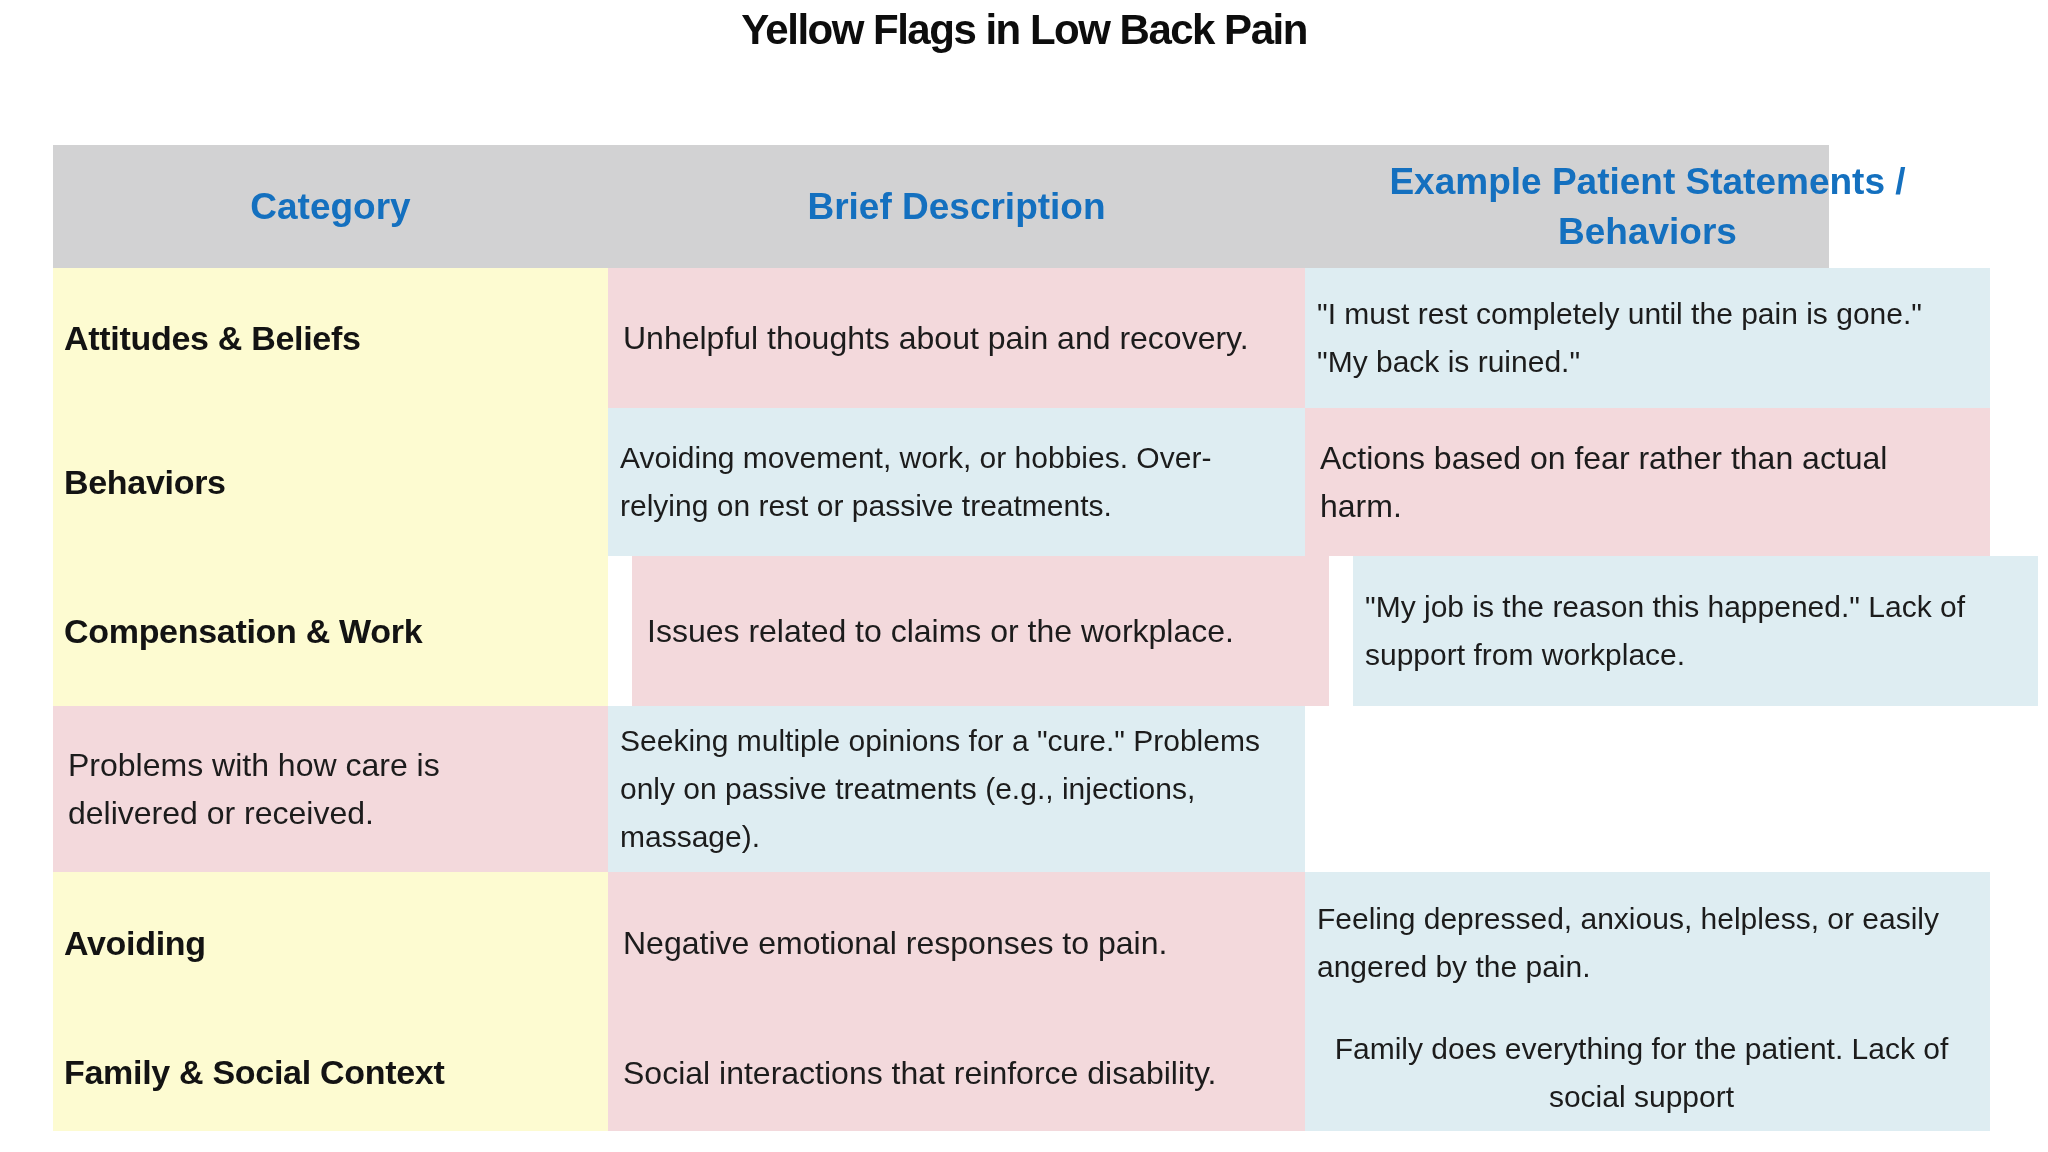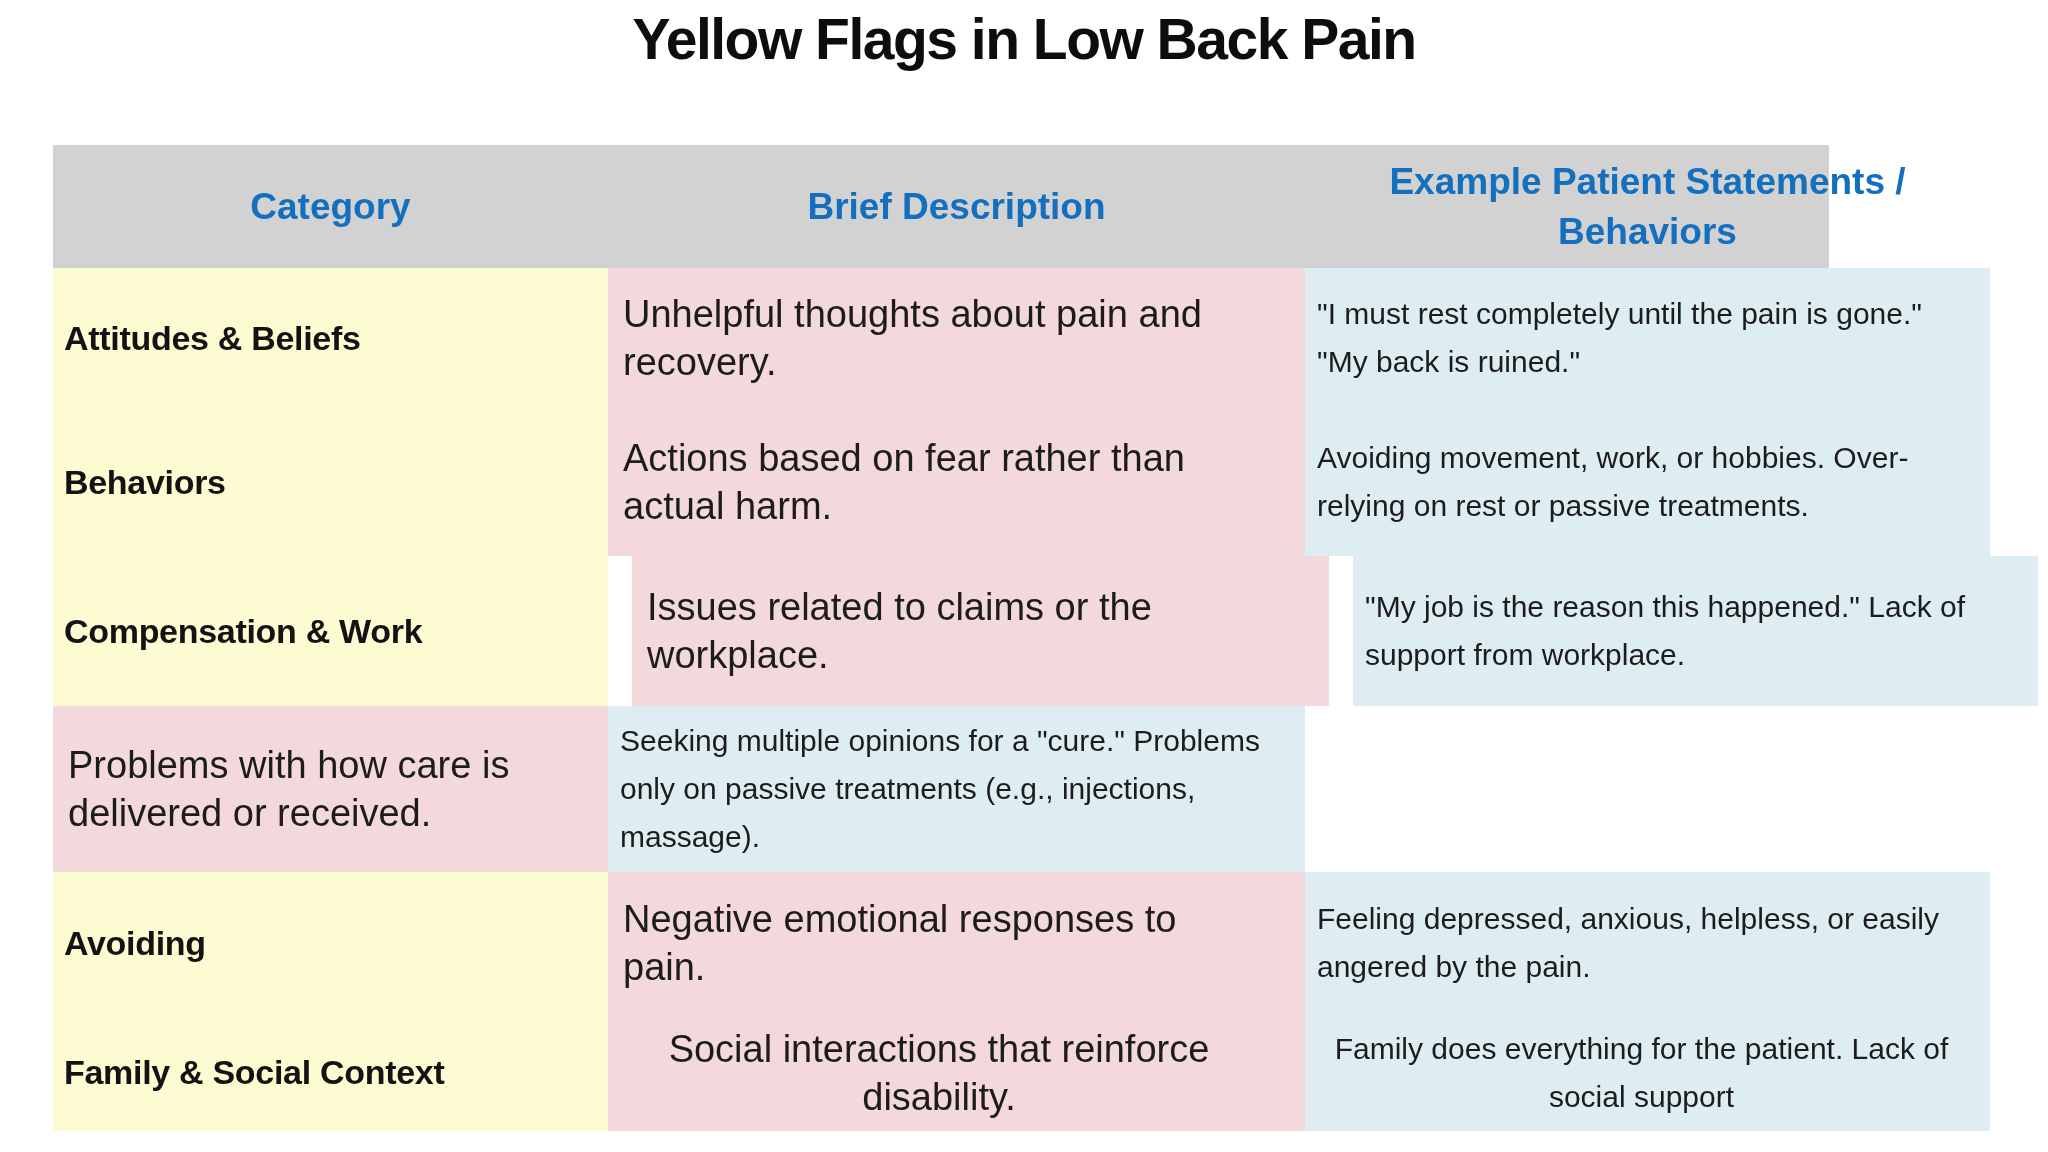--- a/index.html
+++ b/index.html
@@ -15,21 +15,21 @@
     background: #ffffff;
     overflow: hidden;
   }
   .title {
     position: absolute;
     top: 6px;
     left: 0;
     width: 100%;
     margin: 0;
     text-align: center;
-    font-size: 57px;
+    font-size: 42px;
     font-weight: 800;
     letter-spacing: -1.5px;
     color: #0d0d0d;
   }
   .tbl {
     position: absolute;
     left: 53px;
     top: 145px;
     width: 1776px;
   }
@@ -59,21 +59,21 @@
   .cat {
     background: #fdfbd1;
     font-size: 34px;
     font-weight: 700;
     color: #131313;
     letter-spacing: -0.3px;
     padding: 0 16px 0 11px;
   }
   .desc {
     background: #f3d9dc;
-    font-size: 38px;
+    font-size: 32px;
     color: #1c1c1c;
     line-height: 48px;
     padding: 0 50px 0 15px;
   }
   .ex {
     background: #deedf2;
     font-size: 30px;
     color: #1c1c1c;
     line-height: 48px;
     padding: 0 24px 0 12px;
@@ -101,22 +101,22 @@
     </div>
 
     <div class="tr r0">
       <div class="td cat">Attitudes &amp; Beliefs</div>
       <div class="td desc">Unhelpful thoughts about pain and recovery.</div>
       <div class="td ex">"I must rest completely until the pain is gone." "My back is ruined."</div>
     </div>
 
     <div class="tr r1">
       <div class="td cat">Behaviors</div>
+      <div class="td ex">Avoiding movement, work, or hobbies. Over-relying on rest or passive treatments.</div>
       <div class="td desc">Actions based on fear rather than actual harm.</div>
-      <div class="td ex">Avoiding movement, work, or hobbies. Over-relying on rest or passive treatments.</div>
     </div>
 
     <div class="tr r2">
       <div class="td cat">Compensation &amp; Work</div>
       <div class="td desc">Issues related to claims or the workplace.</div>
       <div class="td ex">"My job is the reason this happened." Lack of support from workplace.</div>
     </div>
 
     <div class="tr r3">
       <div class="td desc">Problems with how care is delivered or received.</div>

